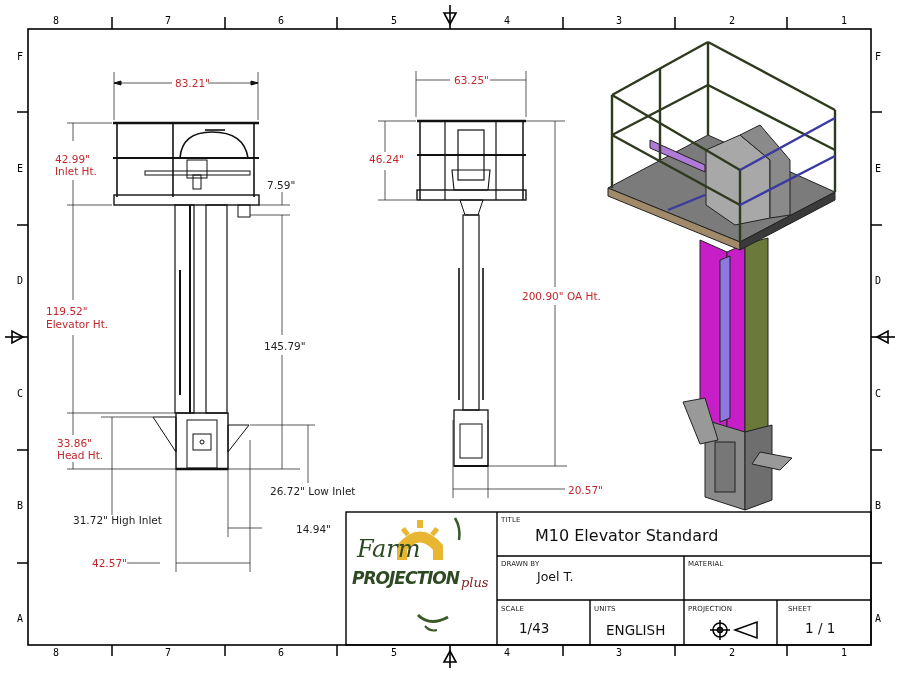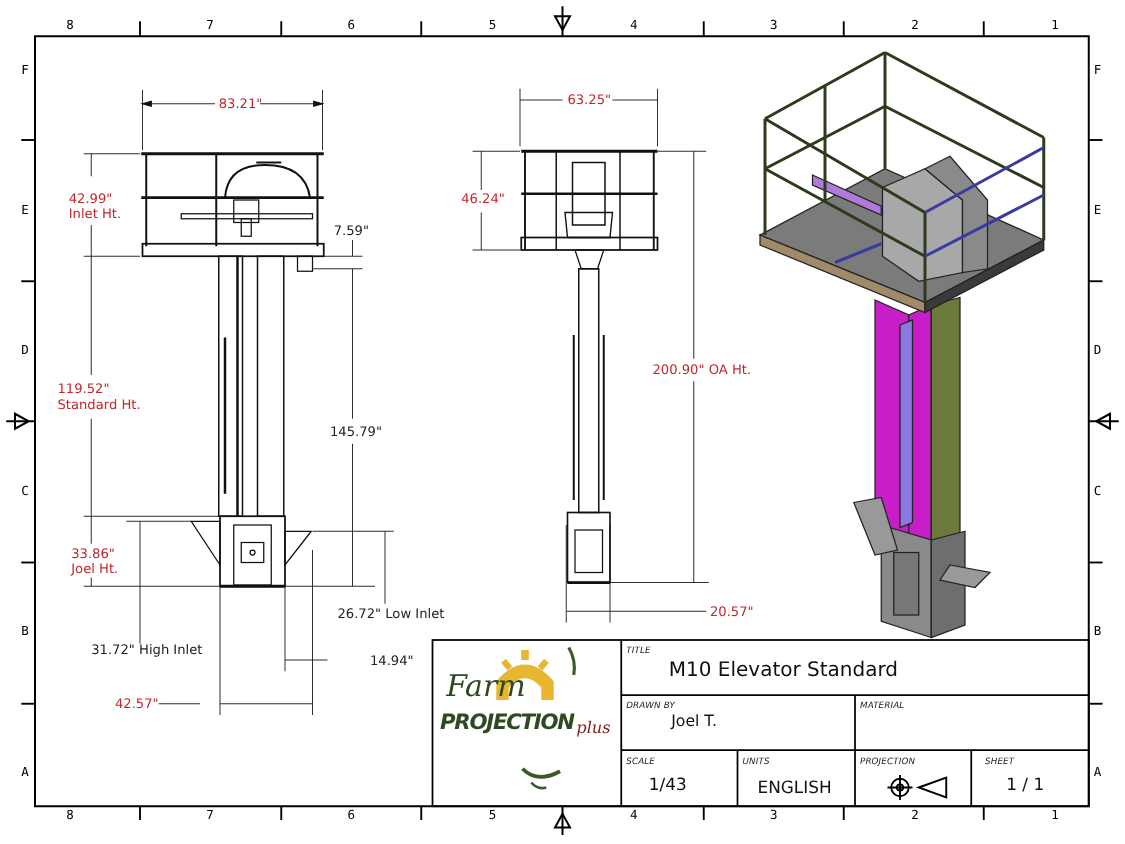--- a/index.html
+++ b/index.html
@@ -1,21 +1,21 @@
 <!DOCTYPE html>
 <html><head>
 <meta charset="utf-8">
 <style>
   html,body{margin:0;padding:0;background:#fff;}
   body{width:900px;height:675px;position:relative;overflow:hidden;font-family:"DejaVu Sans",sans-serif;}
   .abs{position:absolute;}
   .zone{position:absolute;font-size:10px;color:#000;font-family:"DejaVu Sans Mono",monospace;}
   .dimred{position:absolute;color:#c0282d;font-size:10.5px;line-height:12px;white-space:nowrap;}
   .dimblk{position:absolute;color:#222;font-size:10.5px;line-height:12px;white-space:nowrap;}
-  .tb-label{position:absolute;font-size:7px;color:#222;text-transform:uppercase;letter-spacing:0.1px;font-style:italic;}
+  .tb-label{position:absolute;font-size:7px;color:#222;text-transform:uppercase;letter-spacing:0.1px;}
   .tb-val{position:absolute;color:#111;}
   svg{position:absolute;left:0;top:0;}
 </style>
 </head>
 <body>
 
 <svg width="900" height="675" viewBox="0 0 900 675">
 
   <rect x="28" y="29" width="843" height="616" fill="none" stroke="#000" stroke-width="1.6"></rect>
 
@@ -252,24 +252,24 @@
 <div class="zone" style="left:875px;top:275px">D</div>
 <div class="zone" style="left:875px;top:388px">C</div>
 <div class="zone" style="left:875px;top:500px">B</div>
 <div class="zone" style="left:875px;top:613px">A</div>
 
 <div class="dimred" style="left:175px;top:77px">83.21"</div>
 <div class="dimred" style="left:55px;top:153px">42.99"</div>
 <div class="dimred" style="left:55px;top:165px">Inlet Ht.</div>
 <div class="dimblk" style="left:267px;top:179px">7.59"</div>
 <div class="dimred" style="left:46px;top:305px">119.52"</div>
-<div class="dimred" style="left:46px;top:318px">Standard Ht.</div>
+<div class="dimred" style="left:46px;top:318px">Elevator Ht.</div>
 <div class="dimblk" style="left:264px;top:340px">145.79"</div>
 <div class="dimred" style="left:57px;top:437px">33.86"</div>
-<div class="dimred" style="left:57px;top:449px">Joel Ht.</div>
+<div class="dimred" style="left:57px;top:449px">Head Ht.</div>
 <div class="dimblk" style="left:270px;top:485px">26.72" Low Inlet</div>
 <div class="dimblk" style="left:73px;top:514px">31.72" High Inlet</div>
 <div class="dimblk" style="left:296px;top:523px">14.94"</div>
 <div class="dimred" style="left:92px;top:557px">42.57"</div>
 
 <div class="dimred" style="left:454px;top:74px">63.25"</div>
 <div class="dimred" style="left:369px;top:153px">46.24"</div>
 <div class="dimred" style="left:522px;top:290px">200.90" OA Ht.</div>
 <div class="dimred" style="left:568px;top:484px">20.57"</div>
 

